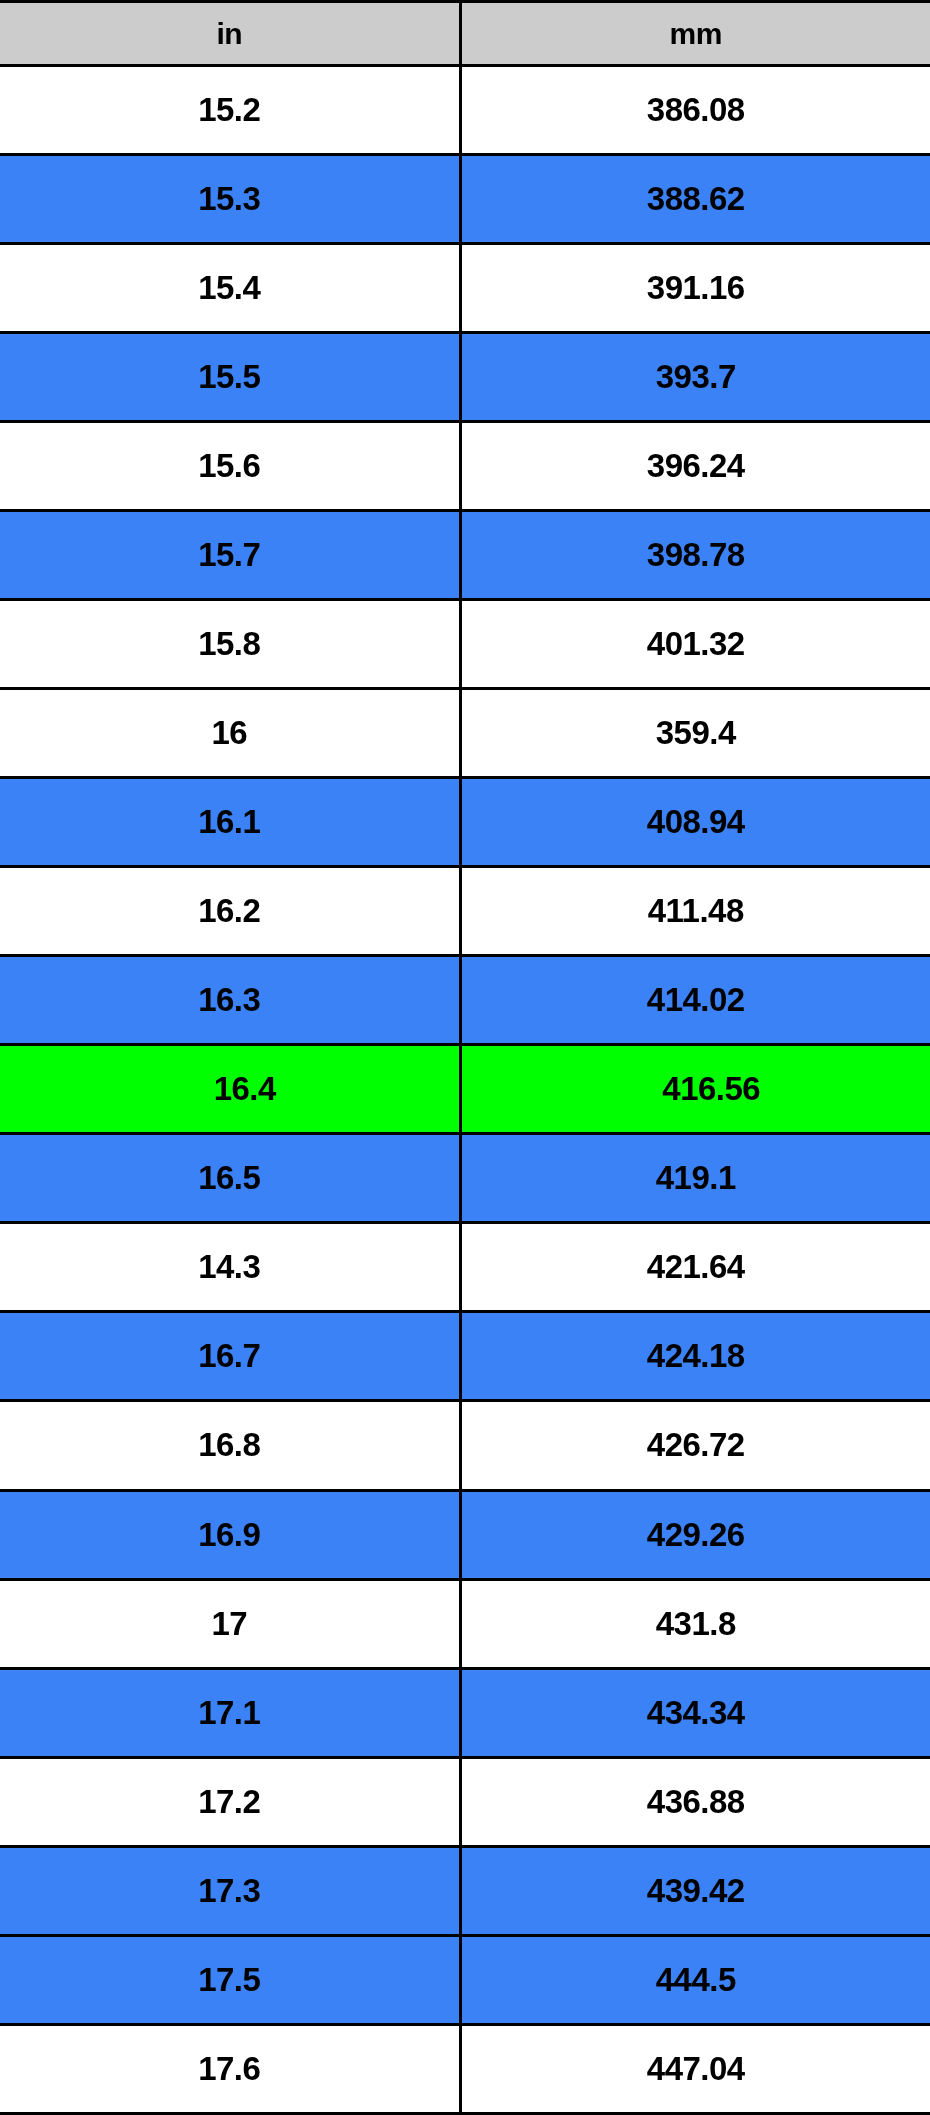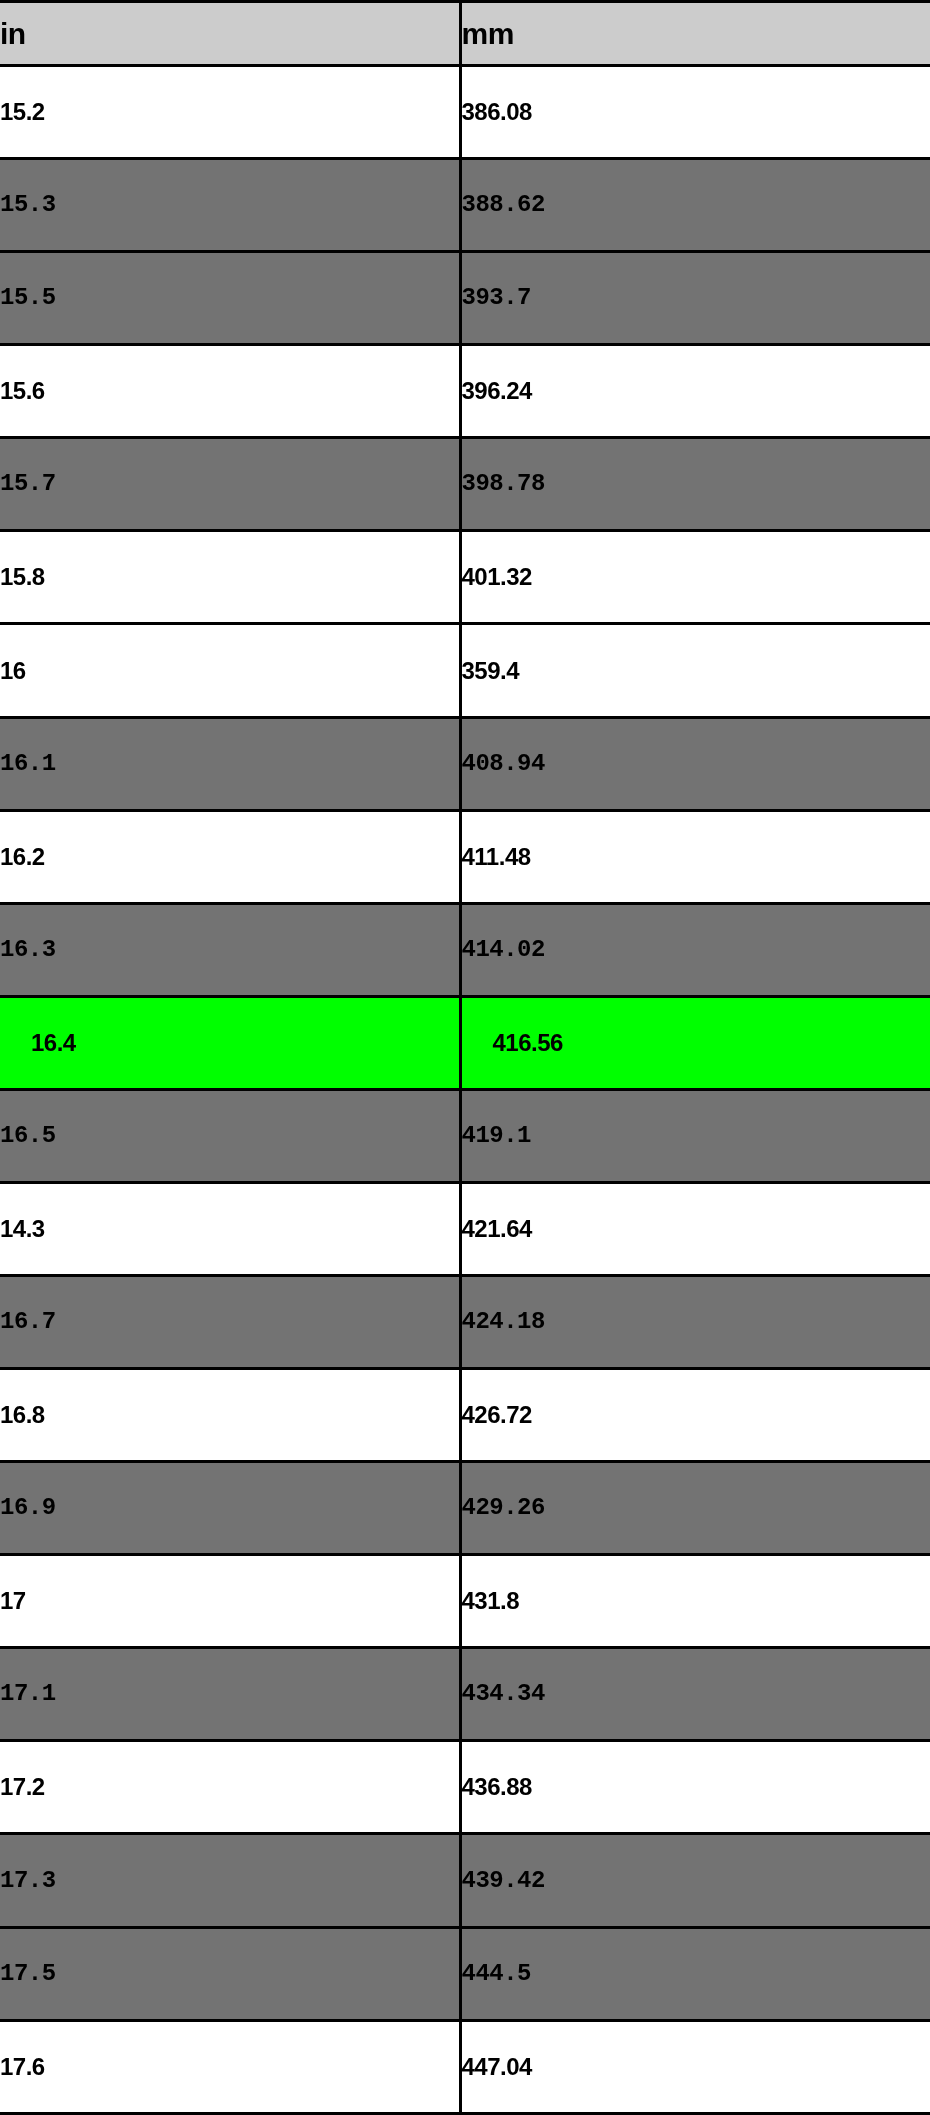--- a/index.html
+++ b/index.html
@@ -23,21 +23,21 @@
     box-sizing: border-box;
     border-top: 3px solid #000000;
     border-bottom: 3px solid #000000;
   }
 
   #conversion-table col.col-left  { width: 460px; }
   #conversion-table col.col-right { width: 470px; }
 
   #conversion-table th,
   #conversion-table td {
-    text-align: left;
+    text-align: center;
     vertical-align: middle;
     padding: 0;
     margin: 0;
     box-sizing: border-box;
     border-bottom: 3px solid #000000;
     font-weight: bold;
     color: #000000;
     letter-spacing: -0.5px;
     overflow: hidden;
     white-space: nowrap;
@@ -53,26 +53,26 @@
   #conversion-table thead th {
     background: #cccccc;
     height: 61px;
     font-size: 30px;
     line-height: 61px;
   }
 
   
   #conversion-table tbody td {
     height: 60px;
-    font-size: 24px;
+    font-size: 33px;
     line-height: 60px;
   }
 
   #conversion-table tbody tr.row-even td { background: #ffffff; }
-  #conversion-table tbody tr.row-odd  td { background: #737373; font-family: Liberation Mono, monospace; }
+  #conversion-table tbody tr.row-odd  td { background: #3b82f6; }
 
   
   #conversion-table tbody tr.row-highlight td {
     background: #00ff00;
     padding-left: 31px;
   }
 
   
   #conversion-table tbody tr:last-child td {
     border-bottom: none;
@@ -94,20 +94,24 @@
   </thead>
   <tbody id="table-body">
 
   <tr class="row-even">
         <td class="cell-unit">15.2</td>
         <td class="cell-value">386.08</td>
       </tr>
       <tr class="row-odd">
         <td class="cell-unit">15.3</td>
         <td class="cell-value">388.62</td>
+      </tr>
+      <tr class="row-even">
+        <td class="cell-unit">15.4</td>
+        <td class="cell-value">391.16</td>
       </tr>
       <tr class="row-odd">
         <td class="cell-unit">15.5</td>
         <td class="cell-value">393.7</td>
       </tr>
       <tr class="row-even">
         <td class="cell-unit">15.6</td>
         <td class="cell-value">396.24</td>
       </tr>
       <tr class="row-odd">

